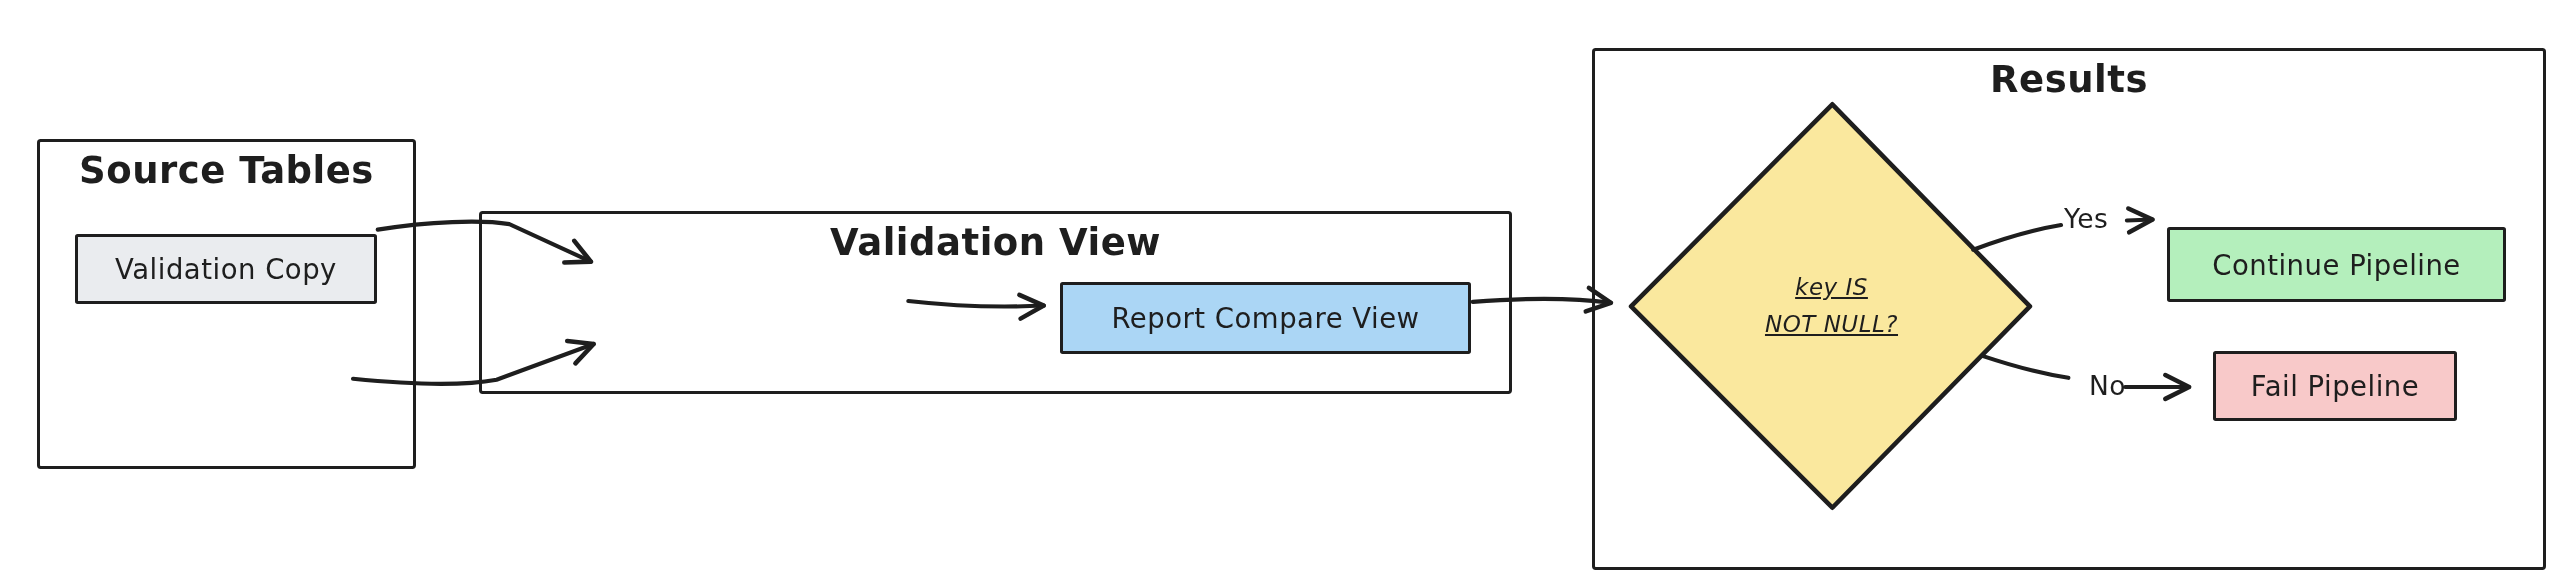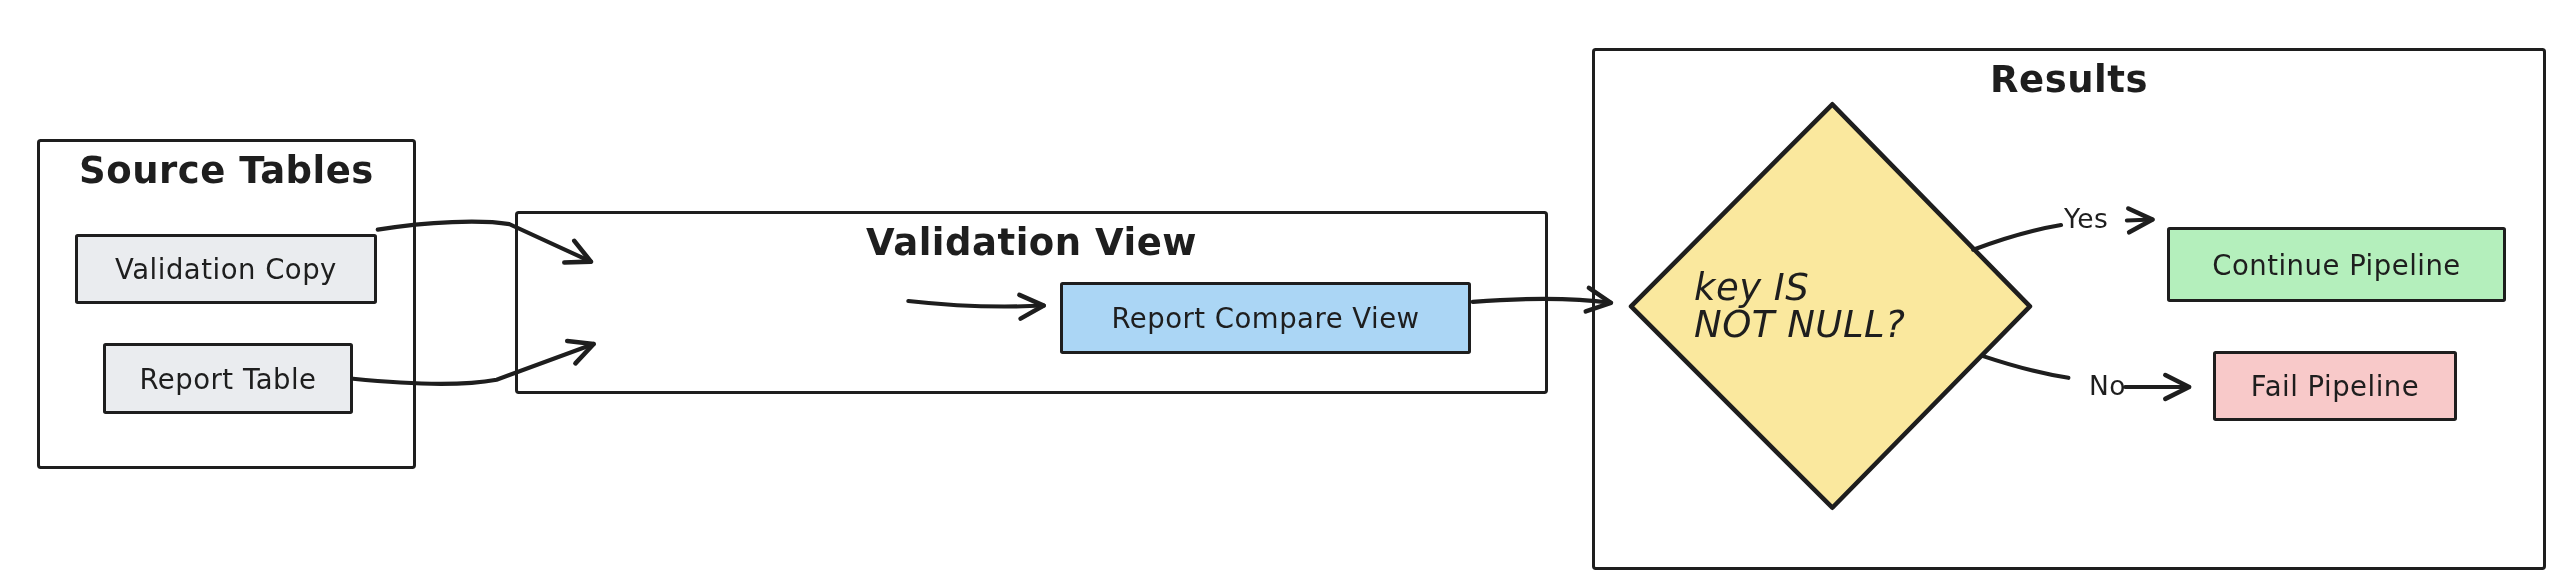--- a/index.html
+++ b/index.html
@@ -51,21 +51,21 @@
   .node-red    { background: var(--node-red,    #f8c9c9); }
 
   #validation-copy      { left: 75px;   top: 194px; width: 302px; height: 70px; margin-top: 40px; }
   #report-table         { left: 103px;  top: 343px; width: 250px; height: 71px; }
   #left-outer-join      { left: 534px;  top: 268px; width: 373px; height: 70px; }
   #report-compare-view  { left: 1060px; top: 267px; width: 411px; height: 72px; margin-top: 15px; }
   #continue-pipeline    { left: 2167px; top: 183px; width: 339px; height: 75px; }
   #fail-pipeline        { left: 2213px; top: 351px; width: 244px; height: 70px; }
 
   #source-container     { left: 37px;   top: 139px; width: 379px;  height: 330px; }
-  #validation-container { left: 479px;  top: 211px; width: 1033px; height: 183px; margin-left: 36px; }
+  #validation-container { left: 479px;  top: 211px; width: 1033px; height: 183px; }
   #results-container    { left: 1592px; top: 48px;  width: 954px; height: 522px; }
 
   .edge-layer {
     position: absolute;
     left: 0; top: 0;
     width: 2576px; height: 580px;
     z-index: 3;
     pointer-events: none;
   }
   .edge {
@@ -95,26 +95,27 @@
     white-space: nowrap;
     z-index: 4;
   }
   #yes-label { left: 2064px; top: 203px; width: 66px; }
   #no-label  { left: 2071px; top: 370px; width: 55px; text-align: right; }
 
   .decision-text {
     position: absolute;
     left: 1694px; top: 269px;
     width: 275px;
-    text-align: left;
-    font-size: 37px;
+    text-align: center;
+    font-size: 23px;
     font-style: italic;
     line-height: 37px;
     letter-spacing: 0.5px;
     z-index: 4;
+    text-decoration: underline;
   }
 </style>
 </head>
 <body>
 
 <div class="canvas">
 
   <div class="container-box" id="source-container">
     <div class="container-title">Source Tables</div>
   </div>
@@ -122,21 +123,20 @@
   <div class="container-box" id="validation-container">
     <div class="container-title">Validation View</div>
   </div>
 
   <div class="container-box" id="results-container">
     <div class="container-title">Results</div>
   </div>
 
   <div class="node node-gray" id="validation-copy">Validation Copy</div>
 
-  <div class="node node-gray" id="report-table">Report Table</div>
 
 
   <div class="node node-blue" id="report-compare-view">Report Compare View</div>
 
   <div class="node node-green" id="continue-pipeline">Continue Pipeline</div>
 
   <div class="node node-red" id="fail-pipeline">Fail Pipeline</div>
 
   <svg class="edge-layer" viewBox="0 0 2814 634" xmlns="http://www.w3.org/2000/svg">
     <defs>

